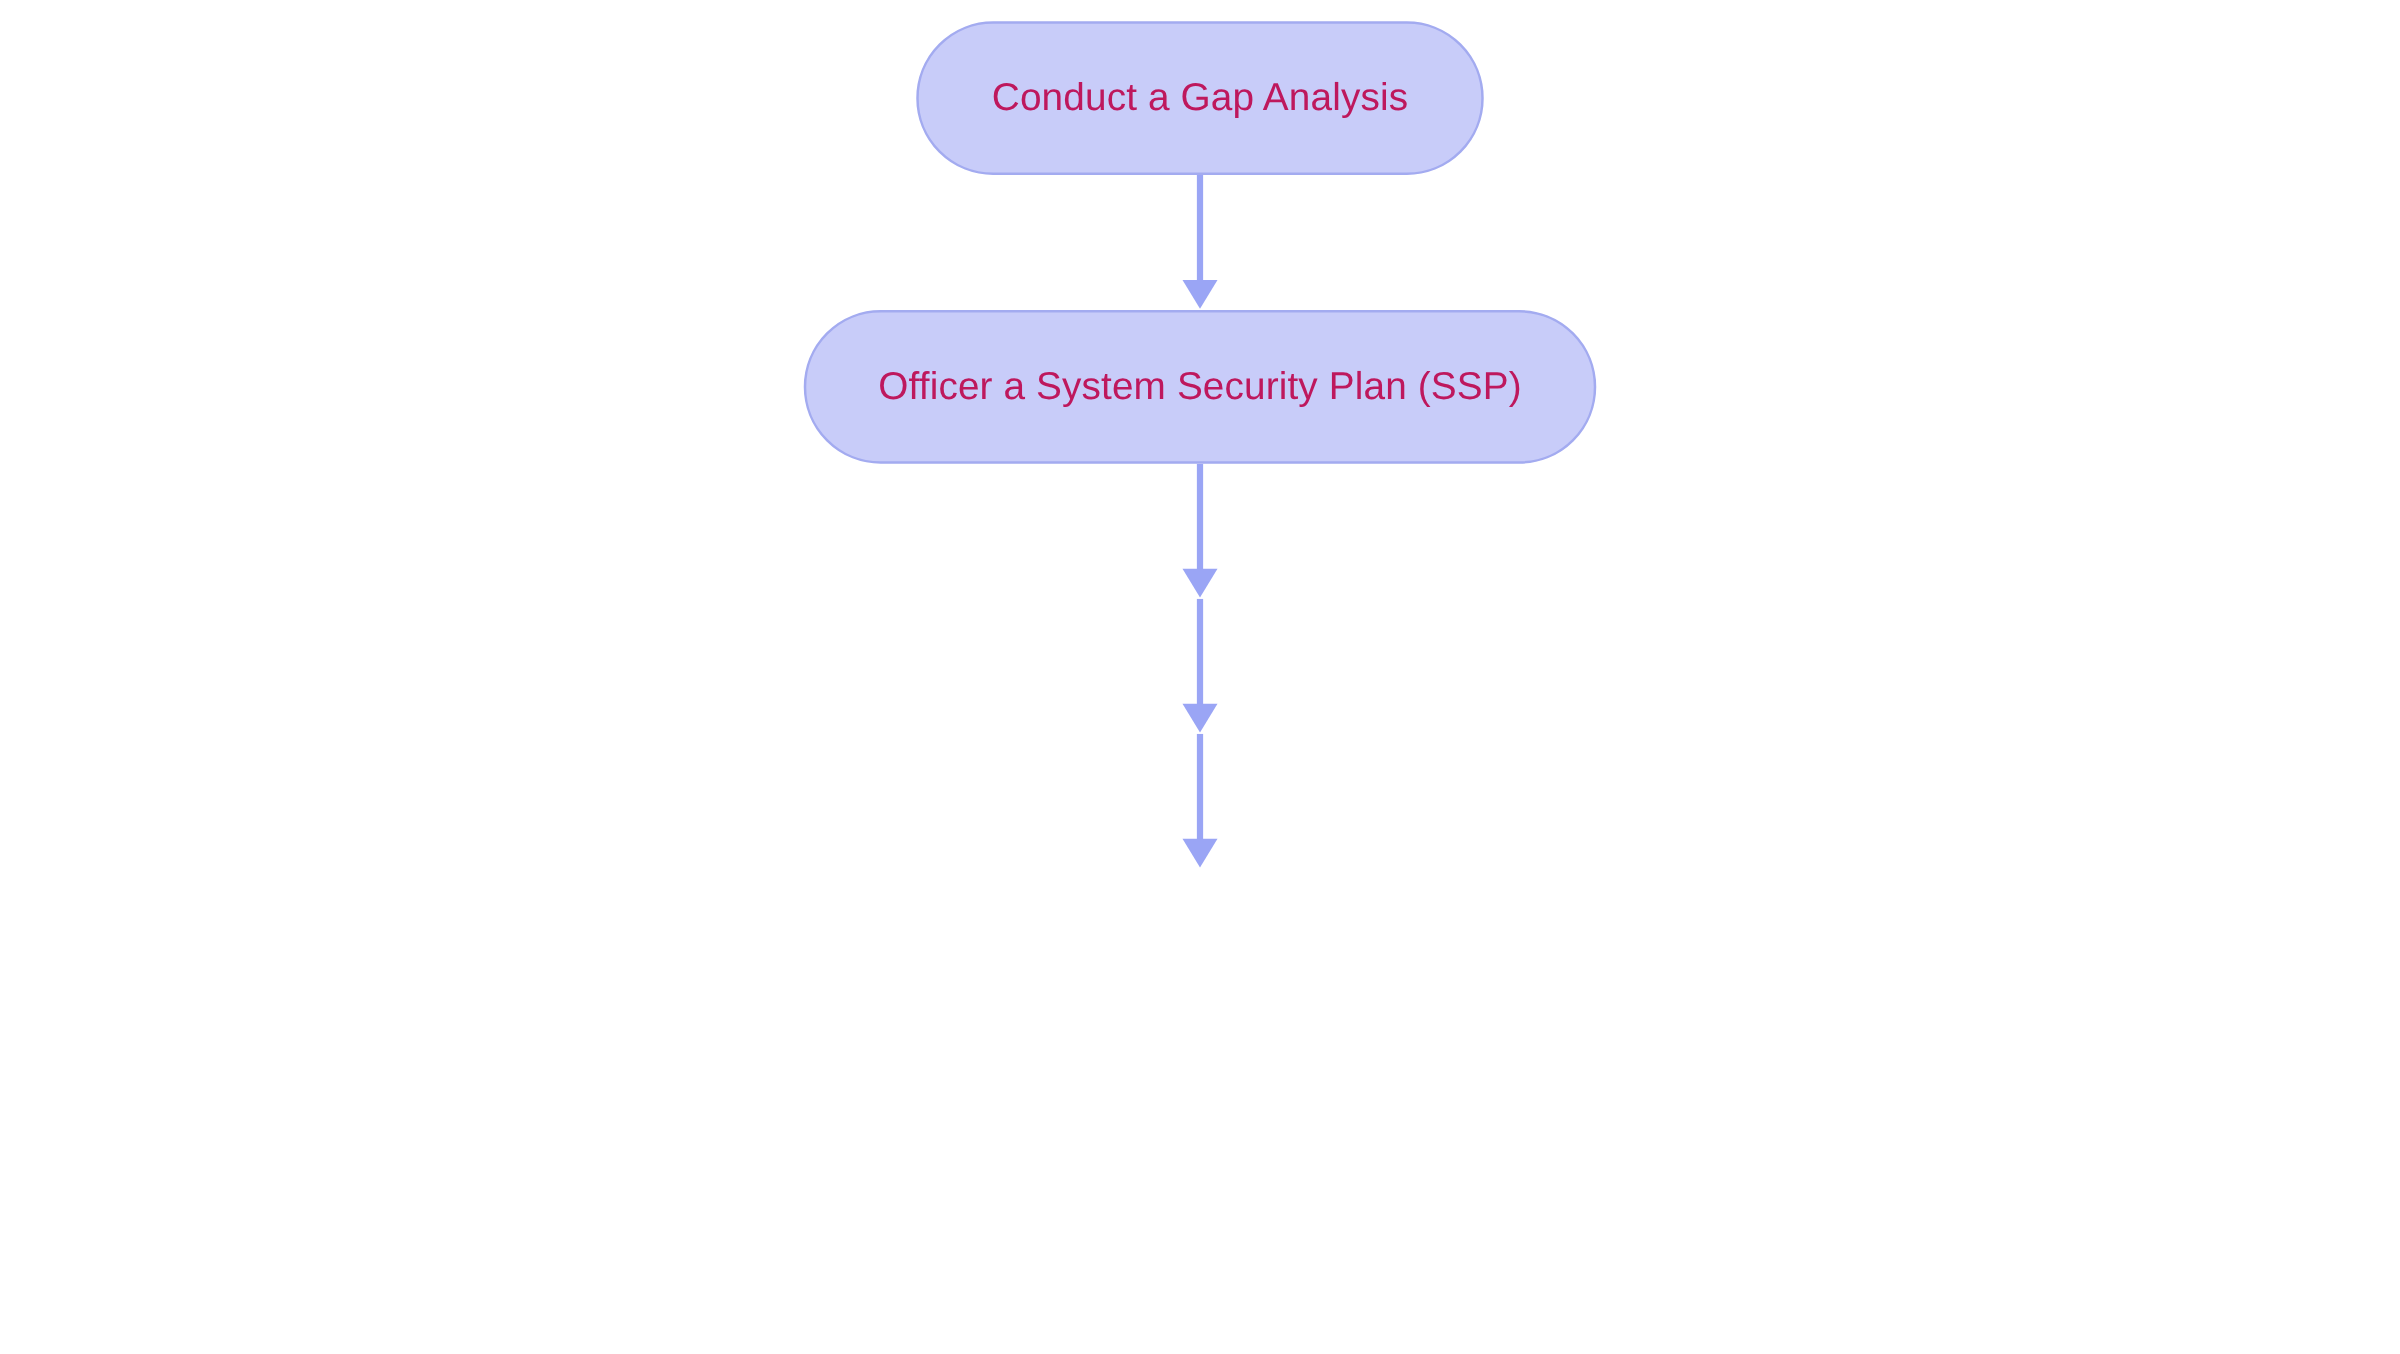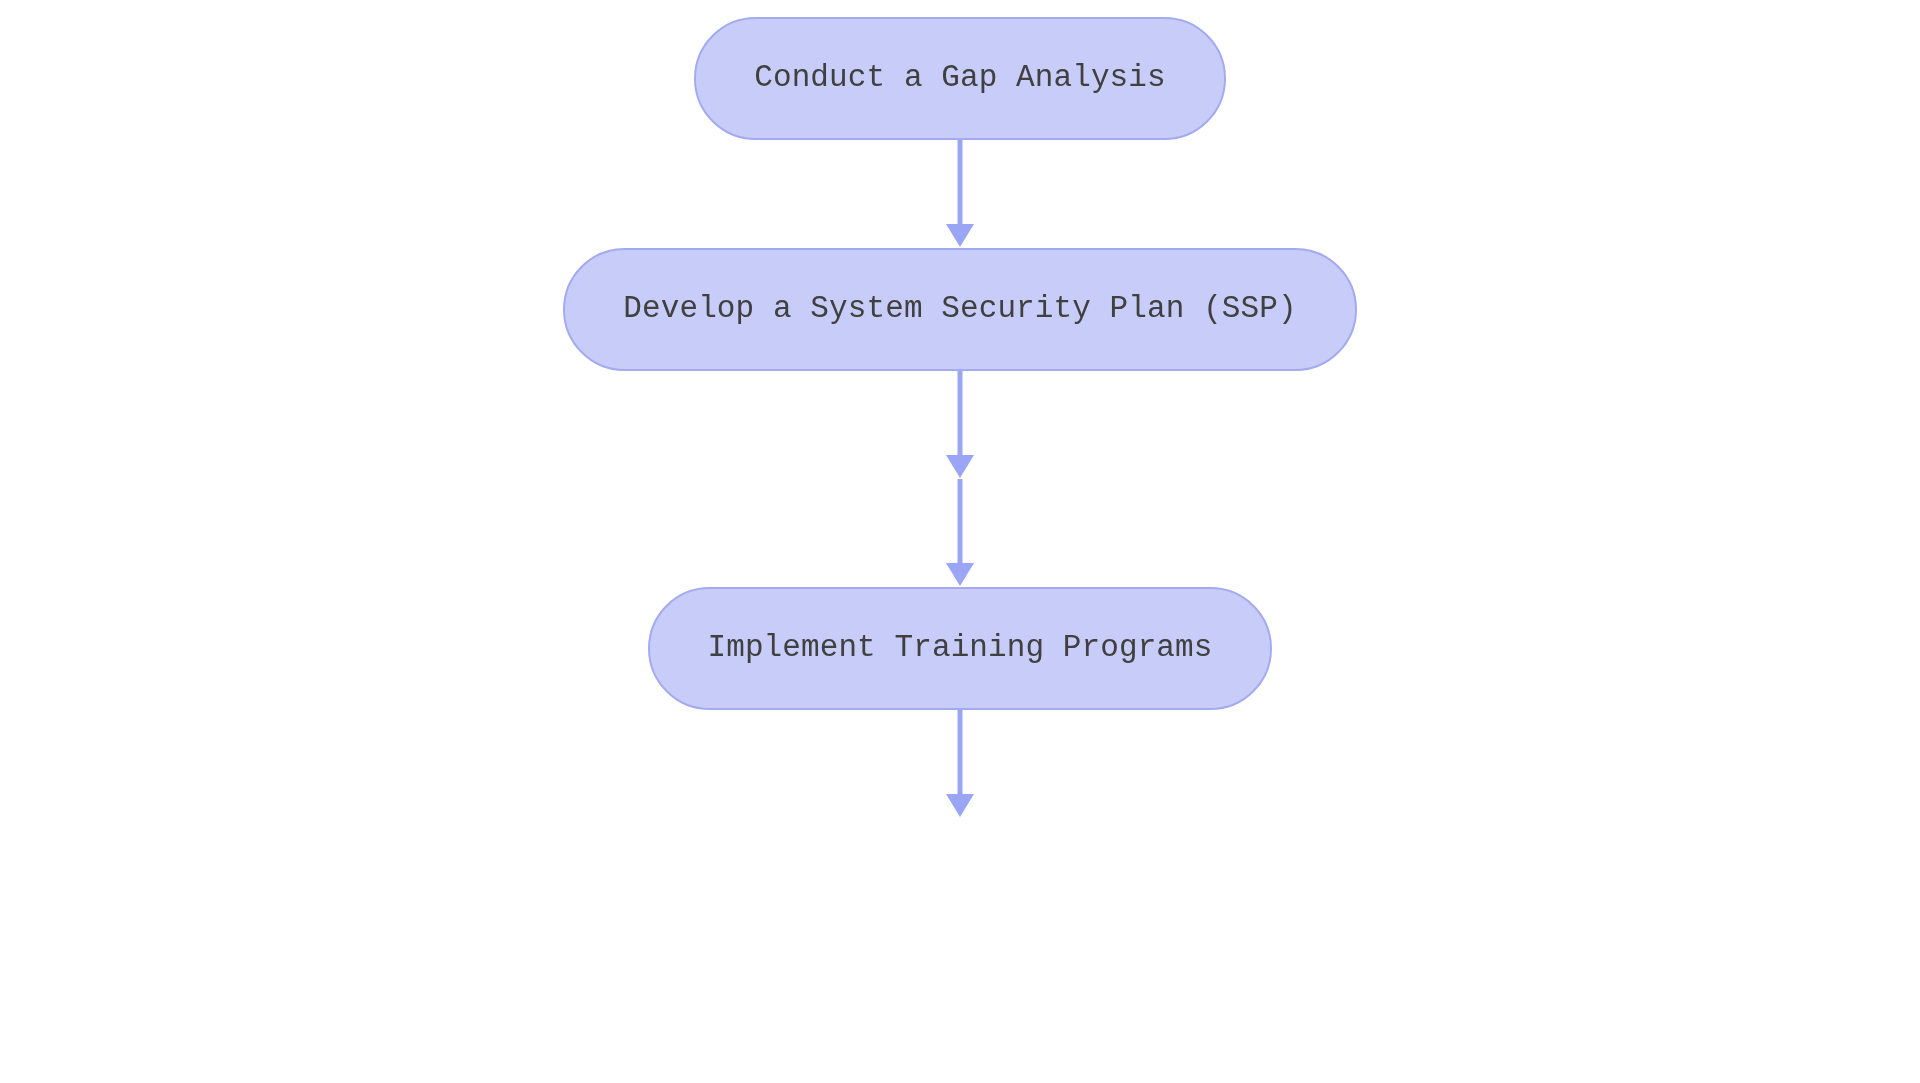--- a/index.html
+++ b/index.html
@@ -45,27 +45,27 @@
     background: #c8ccf9;
     border: 2px solid #a3abf0;
     display: flex;
     align-items: center;
     justify-content: center;
     padding: 0 58px;
     flex: none;
   }
 
   .flow-node-label {
-    color: #404040;
+    color: #be185d;
     font-size: 31px;
     line-height: 1.1;
     font-weight: 400;
     white-space: nowrap;
     letter-spacing: 0.1px;
-    font-family: Liberation Mono, monospace;
+    font-family: Liberation Sans, sans-serif;
   }
 
   
   .flow-connector {
     position: relative;
     width: 40px;
     height: 108px;
     flex: none;
     display: block;
   }
@@ -93,41 +93,38 @@
     </div>
 
     <div class="flow-connector">
       <svg viewBox="0 0 40 108" xmlns="http://www.w3.org/2000/svg" aria-hidden="true">
         <line x1="20" y1="0" x2="20" y2="86" stroke="#9aa5f5" stroke-width="5"></line>
         <polygon points="6,84 34,84 20,107" fill="#9aa5f5"></polygon>
       </svg>
     </div>
 
     <div class="flow-node n1">
-      <span class="flow-node-label">Develop a System Security Plan (SSP)</span>
+      <span class="flow-node-label">Officer a System Security Plan (SSP)</span>
     </div>
 
     <div class="flow-connector">
       <svg viewBox="0 0 40 108" xmlns="http://www.w3.org/2000/svg" aria-hidden="true">
         <line x1="20" y1="0" x2="20" y2="86" stroke="#9aa5f5" stroke-width="5"></line>
         <polygon points="6,84 34,84 20,107" fill="#9aa5f5"></polygon>
       </svg>
     </div>
 
 
     <div class="flow-connector">
       <svg viewBox="0 0 40 108" xmlns="http://www.w3.org/2000/svg" aria-hidden="true">
         <line x1="20" y1="0" x2="20" y2="86" stroke="#9aa5f5" stroke-width="5"></line>
         <polygon points="6,84 34,84 20,107" fill="#9aa5f5"></polygon>
       </svg>
     </div>
 
-    <div class="flow-node n3">
-      <span class="flow-node-label">Implement Training Programs</span>
-    </div>
 
     <div class="flow-connector">
       <svg viewBox="0 0 40 108" xmlns="http://www.w3.org/2000/svg" aria-hidden="true">
         <line x1="20" y1="0" x2="20" y2="86" stroke="#9aa5f5" stroke-width="5"></line>
         <polygon points="6,84 34,84 20,107" fill="#9aa5f5"></polygon>
       </svg>
     </div>
 
 
   </div>

